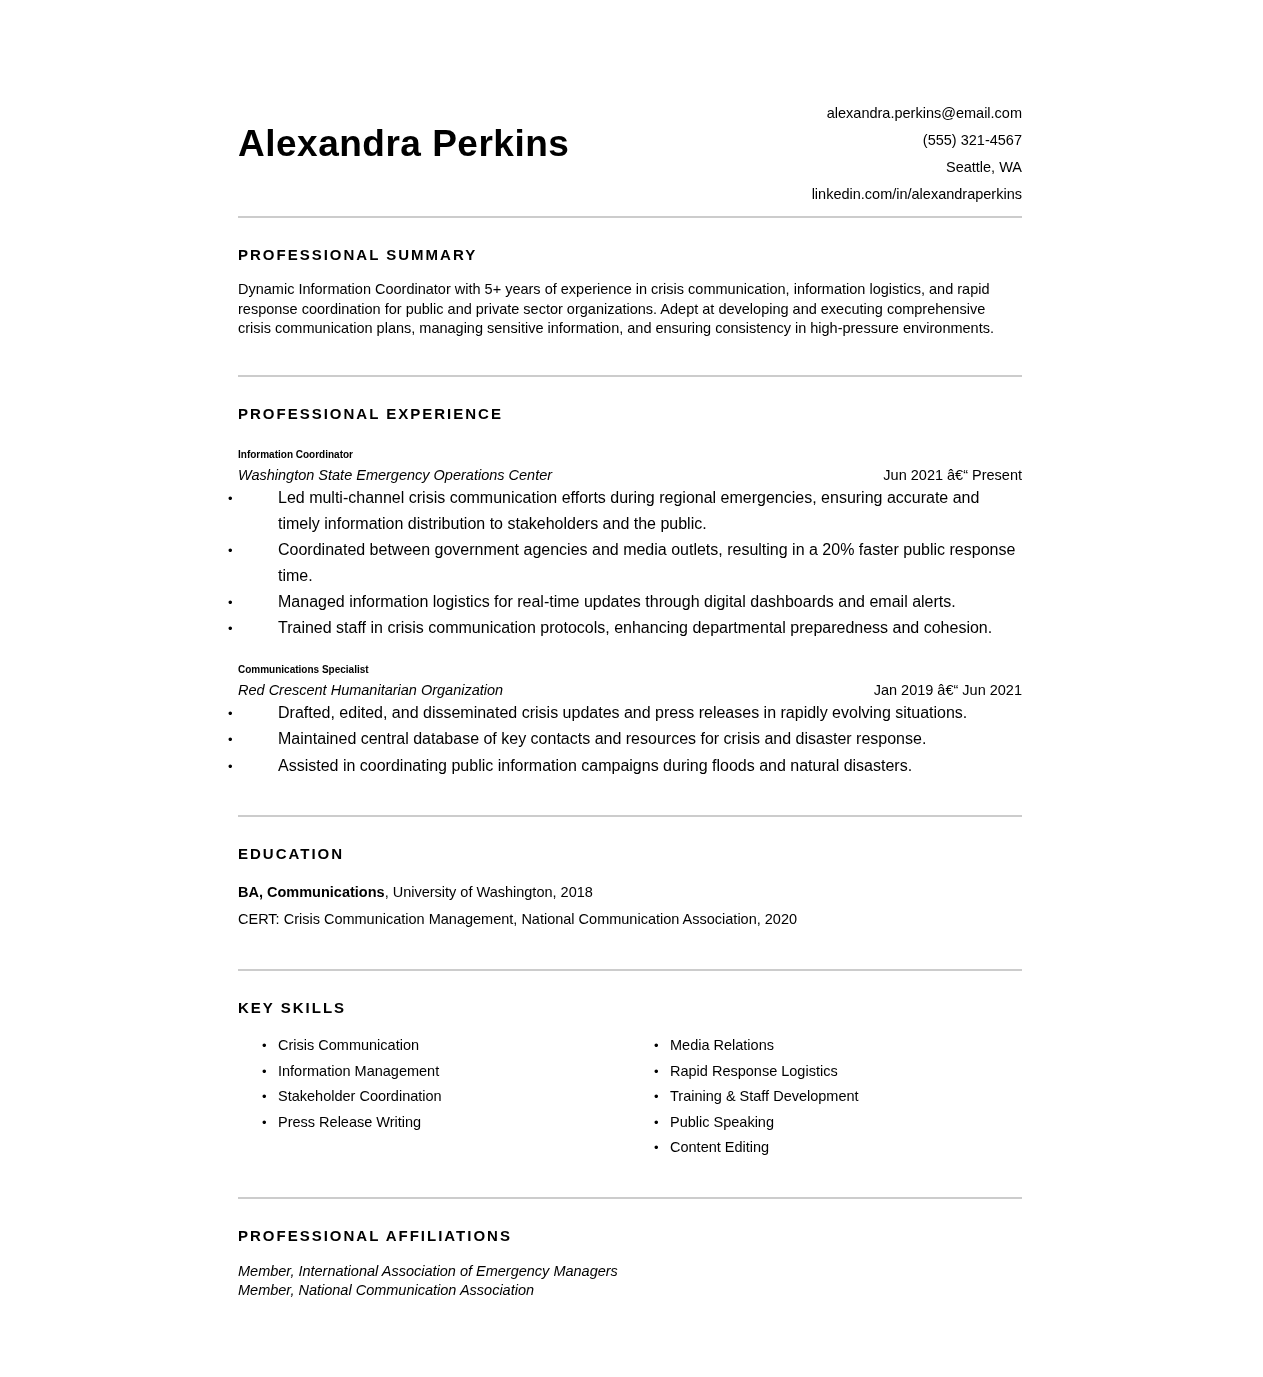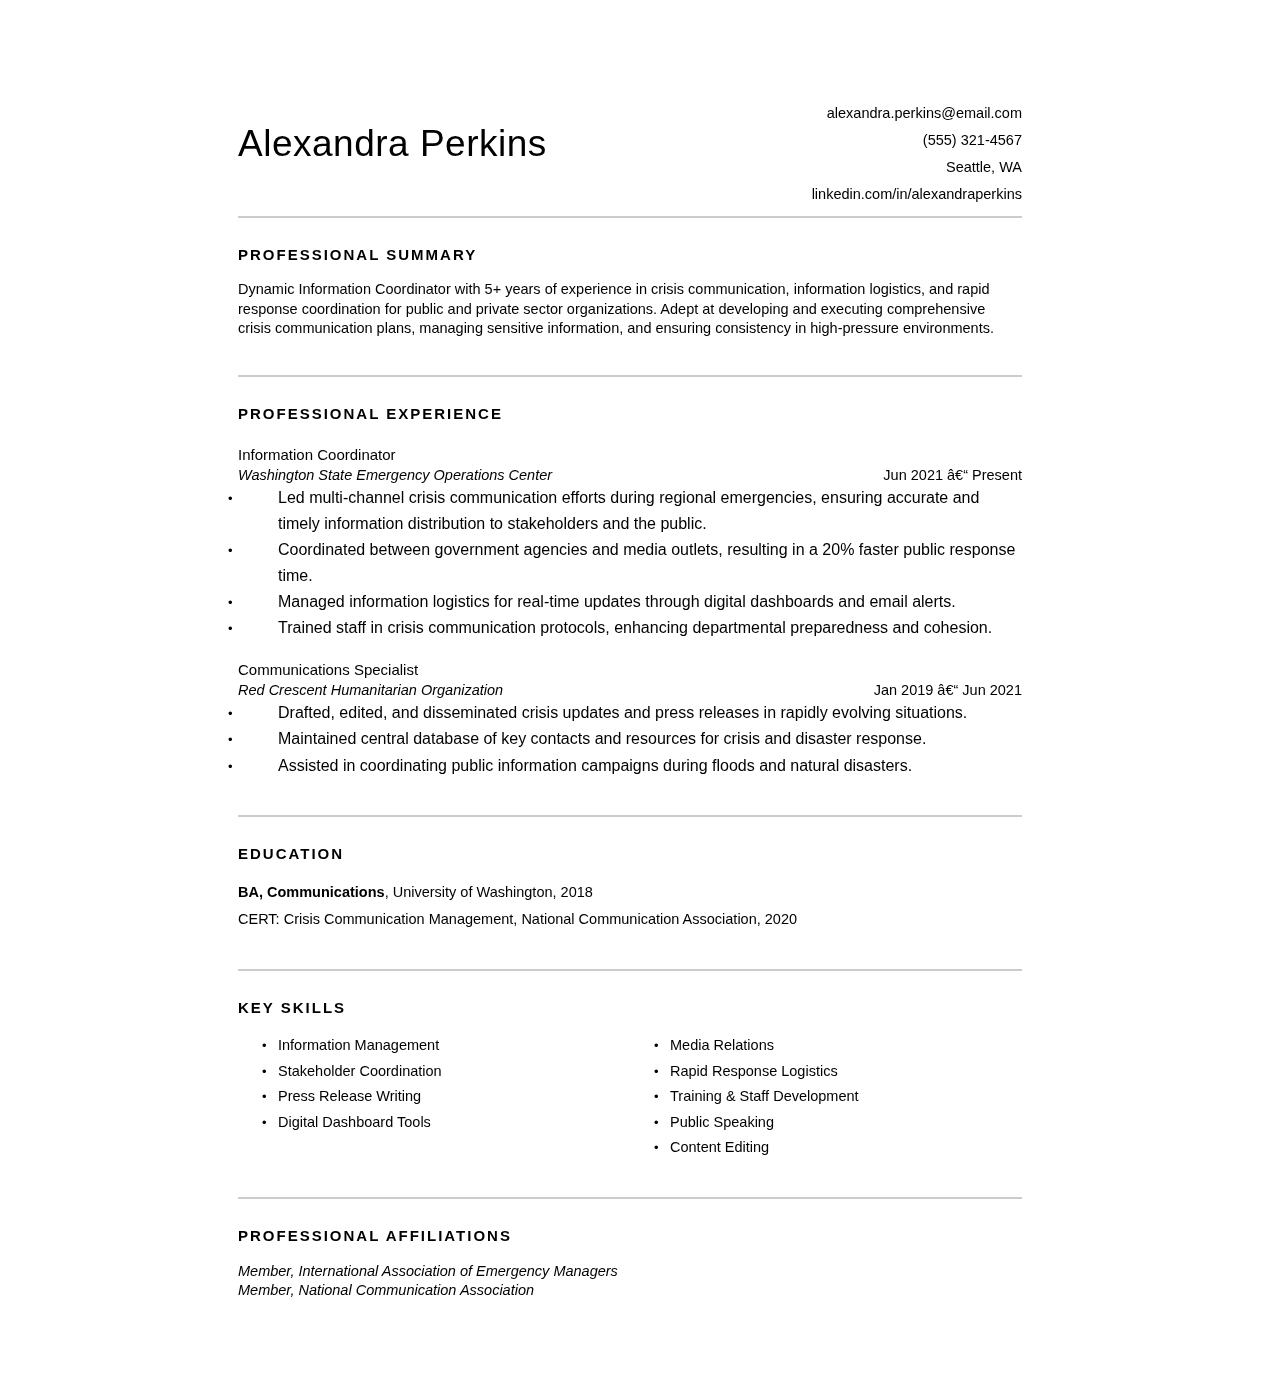--- a/index.html
+++ b/index.html
@@ -35,21 +35,21 @@
     position: relative;
     height: 128px;
     padding-top: 96px;
     box-sizing: border-box;
   }
   .name {
     position: absolute;
     left: 0px;
     top: 122px;
     font-size: 37px;
-    font-weight: normal;
+    font-weight: bold;
     letter-spacing: 0.5px;
     line-height: 44px;
     white-space: nowrap;
   }
   .contact {
     position: absolute;
     right: 0px;
     top: 100px;
     text-align: right;
     font-size: 14.5px;
@@ -80,22 +80,22 @@
     text-transform: uppercase;
   }
 
   .body-text {
     font-size: 14.5px;
     line-height: 19.5px;
   }
 
   
   .job-title {
-    font-size: 15px;
-    font-weight: normal;
+    font-size: 10px;
+    font-weight: bold;
     line-height: 20px;
   }
   .job-meta {
     position: relative;
     line-height: 20px;
     height: 20px;
   }
   .job-company {
     font-size: 14.5px;
     font-style: italic;
@@ -249,24 +249,24 @@
       <div class="edu-line">CERT: Crisis Communication Management, National Communication Association, 2020</div>
     </div>
 
     <hr class="rule sp-rule-gap">
 
     <div class="section sp-after-rule">
       <div class="section-title">KEY SKILLS</div>
       <div class="skills-columns sp-skills">
         <div class="skills-col">
           <ul class="skills">
+            <li>Crisis Communication</li>
             <li>Information Management</li>
             <li>Stakeholder Coordination</li>
             <li>Press Release Writing</li>
-            <li>Digital Dashboard Tools</li>
           </ul>
         </div>
         <div class="skills-col">
           <ul class="skills">
             <li>Media Relations</li>
             <li>Rapid Response Logistics</li>
             <li>Training &amp; Staff Development</li>
             <li>Public Speaking</li>
             <li>Content Editing</li>
           </ul>

